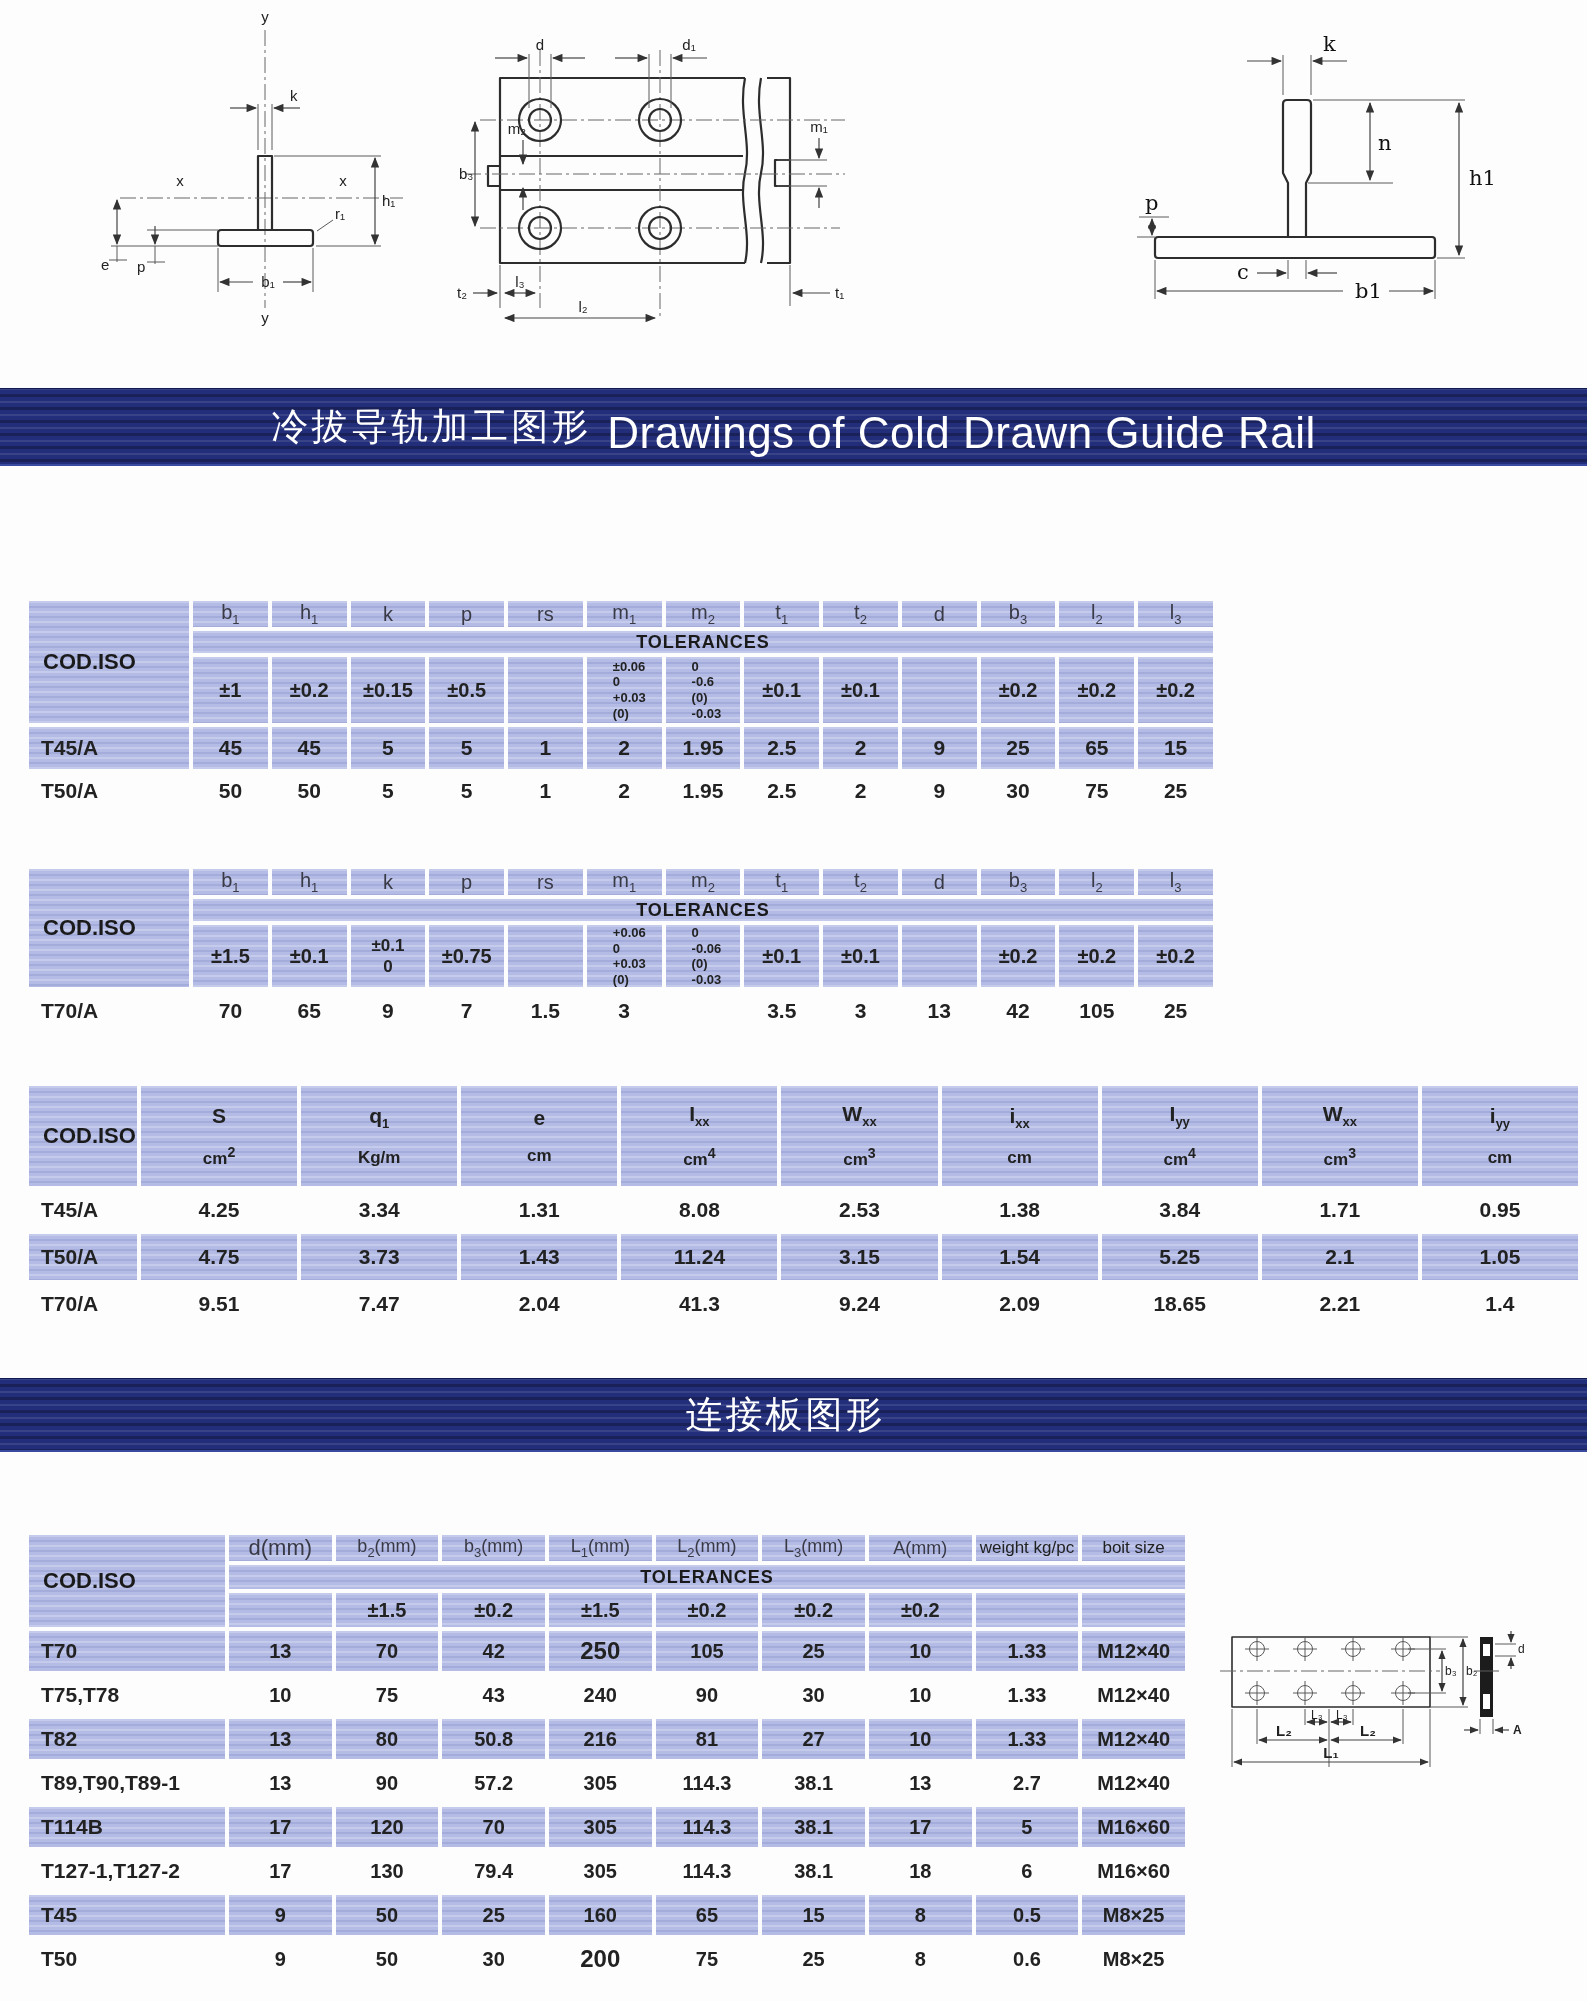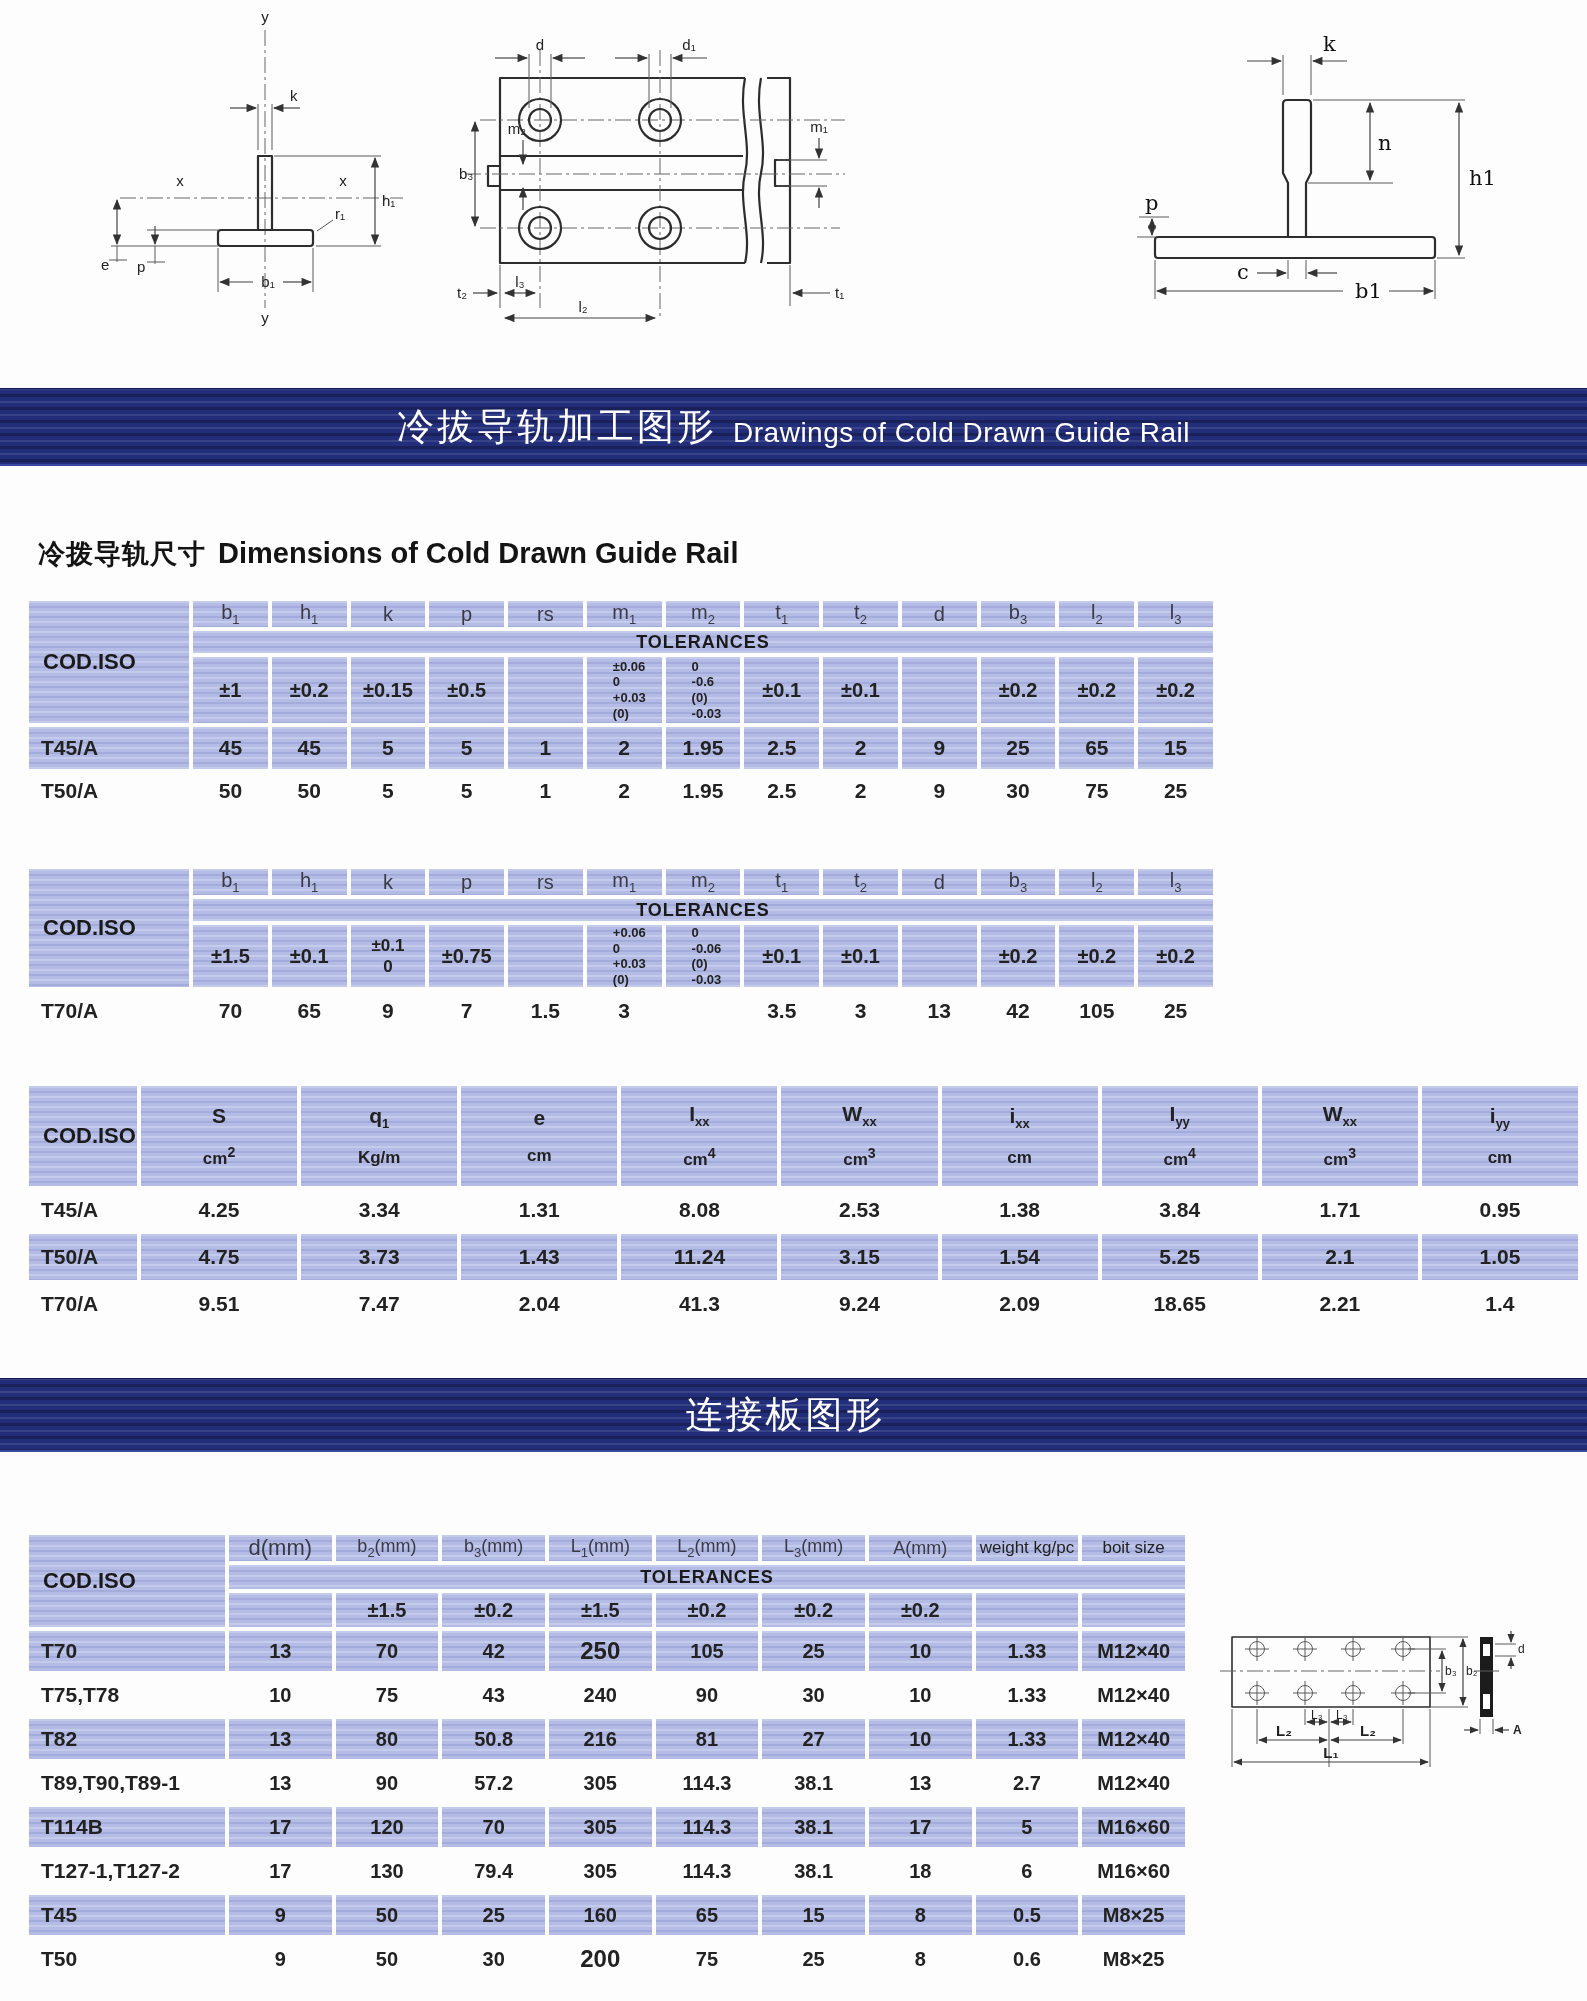--- a/index.html
+++ b/index.html
@@ -4,21 +4,21 @@
 <style>
   html,body{margin:0;padding:0;background:#f4f4f6;}
   #page{position:relative;width:1587px;height:2001px;background:#fdfdfe;overflow:hidden;
         font-family:"Liberation Sans","DejaVu Sans",sans-serif;color:#222;}
   
   .banner{position:absolute;left:0;width:1587px;height:78px;display:flex;align-items:center;justify-content:center;
     color:#fff;background-color:#222e7a;
     background-image:repeating-linear-gradient(180deg,rgba(255,255,255,.10) 0 2px,rgba(0,0,0,0) 2px 6px,rgba(0,0,0,.28) 6px 9px,rgba(0,0,0,0) 9px 13px);
     box-shadow:0 1px 0 #111a4e inset,0 -2px 0 #3a4aa0 inset;}
   .banner .zh{font-size:37px;letter-spacing:3px;margin-right:16px;}
-  .banner .en{font-size:28px;letter-spacing:0.5px;margin-top:12px;}
+  .banner .en{font-size:44px;letter-spacing:0.5px;margin-top:12px;}
   
   .heading{position:absolute;font-weight:bold;color:#141414;white-space:nowrap;}
   .heading .zh{font-size:27px;margin-right:12px;letter-spacing:1px;}
   .heading .en{font-size:29px;}
   
   table.tbl{position:absolute;border-collapse:separate;border-spacing:4px;table-layout:fixed;}
   table.tbl td{text-align:center;vertical-align:middle;padding:0;overflow:hidden;}
   .c{background-color:#b4bce6;
      background-image:repeating-linear-gradient(180deg,rgba(255,255,255,.22) 0 2px,rgba(0,0,0,0) 2px 5px,rgba(40,55,130,.12) 5px 7px,rgba(0,0,0,0) 7px 10px);}
   .corner{font-weight:bold;font-size:22px;text-align:left !important;padding-left:14px !important;color:#1a1a1a;}
@@ -183,23 +183,20 @@
     <line class="dim" x1="32" y1="276" x2="218" y2="276" marker-start="url(#mkC)"></line>
     <line class="dim" x1="264" y1="276" x2="308" y2="276" marker-end="url(#mkC)"></line>
     <text class="serif" x="230" y="283">b1</text>
   </svg>
 
   <div class="banner" style="top:388px;padding-right:410px;">
     <span class="zh">冷拔导轨加工图形</span>
     <span class="en">Drawings of Cold Drawn Guide Rail</span>
   </div>
 
-  <div class="heading" style="left:38px;top:536px;">
-    <span class="zh">冷拨导轨尺寸</span><span class="en">Dimensions of Cold Drawn Guide Rail</span>
-  </div>
 
   <table class="tbl" style="left:25px;top:597px;width:1192px;">
     <colgroup>
         <col style="width:160px">
         <col>
         <col>
         <col>
         <col>
         <col>
         <col>

